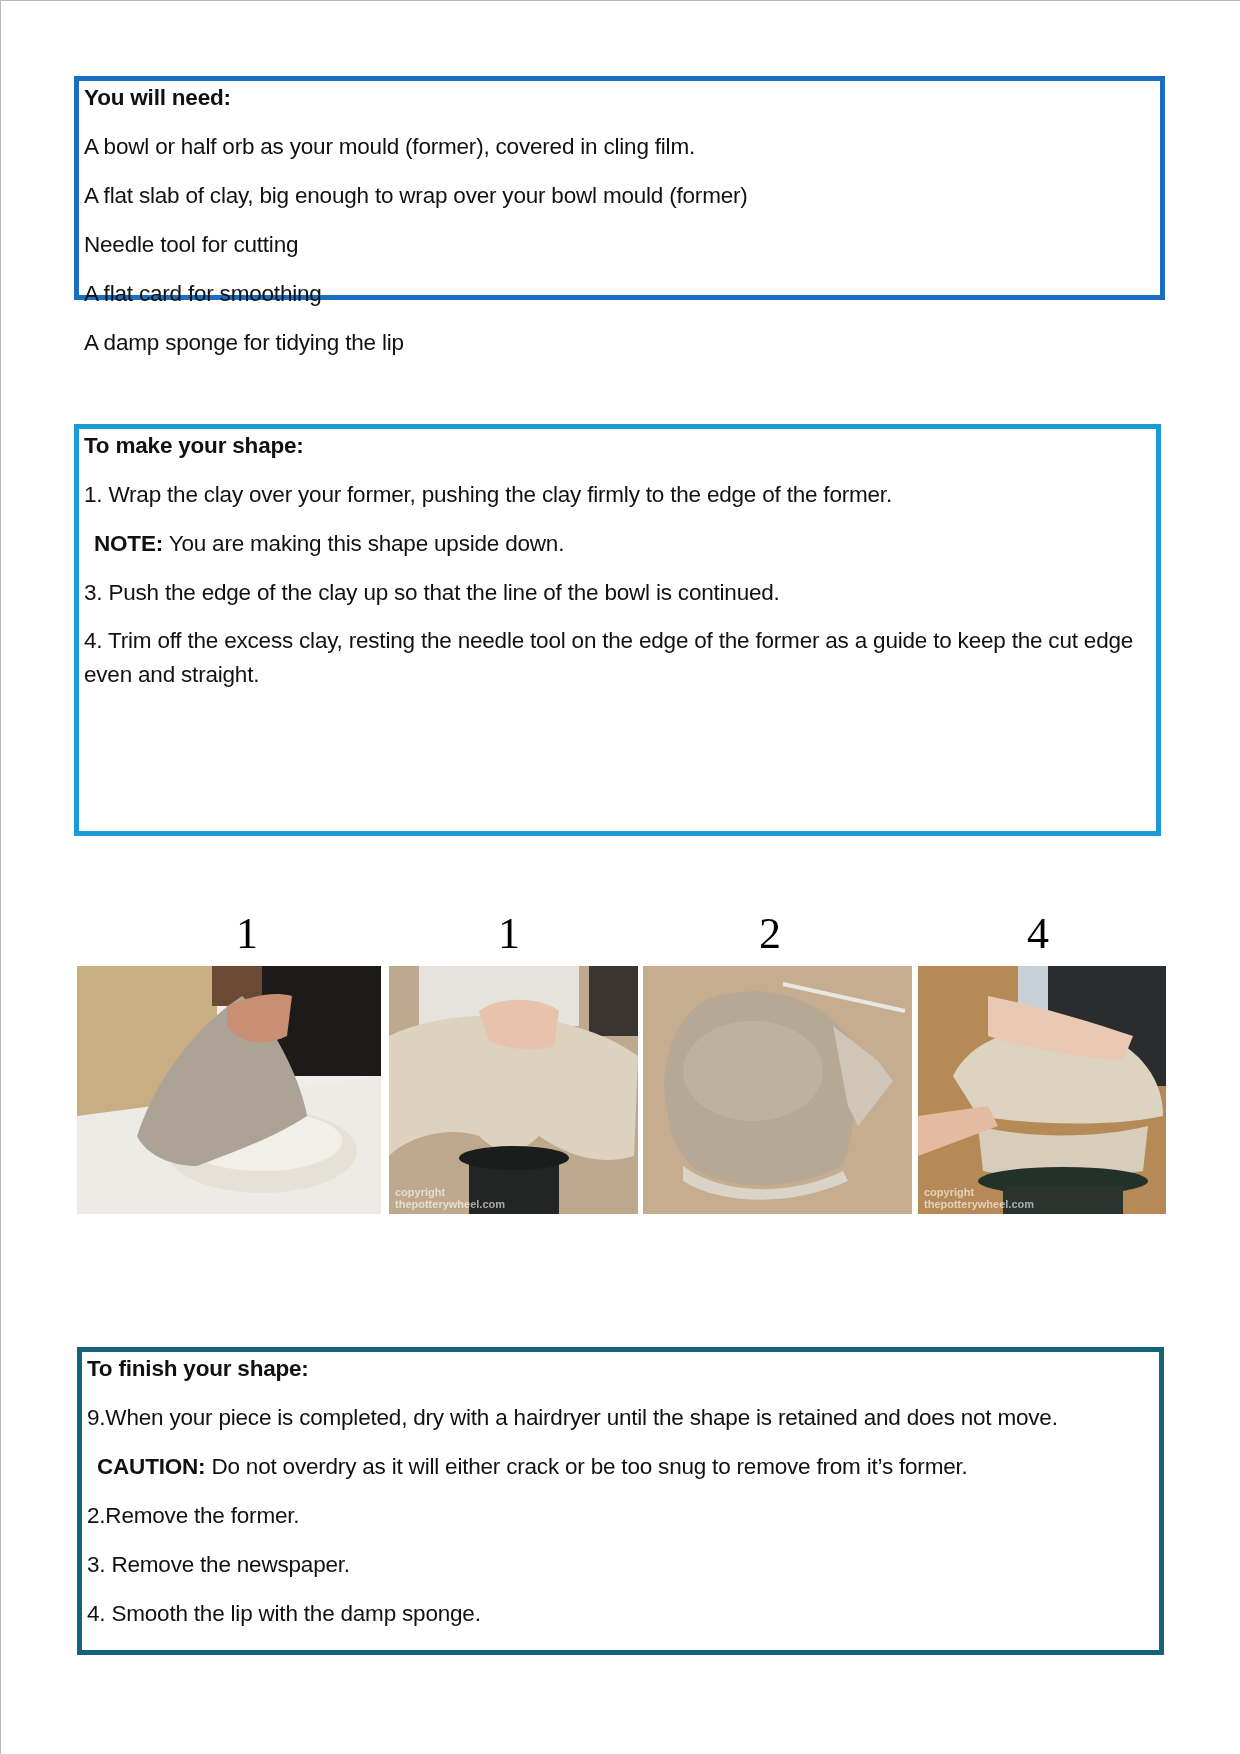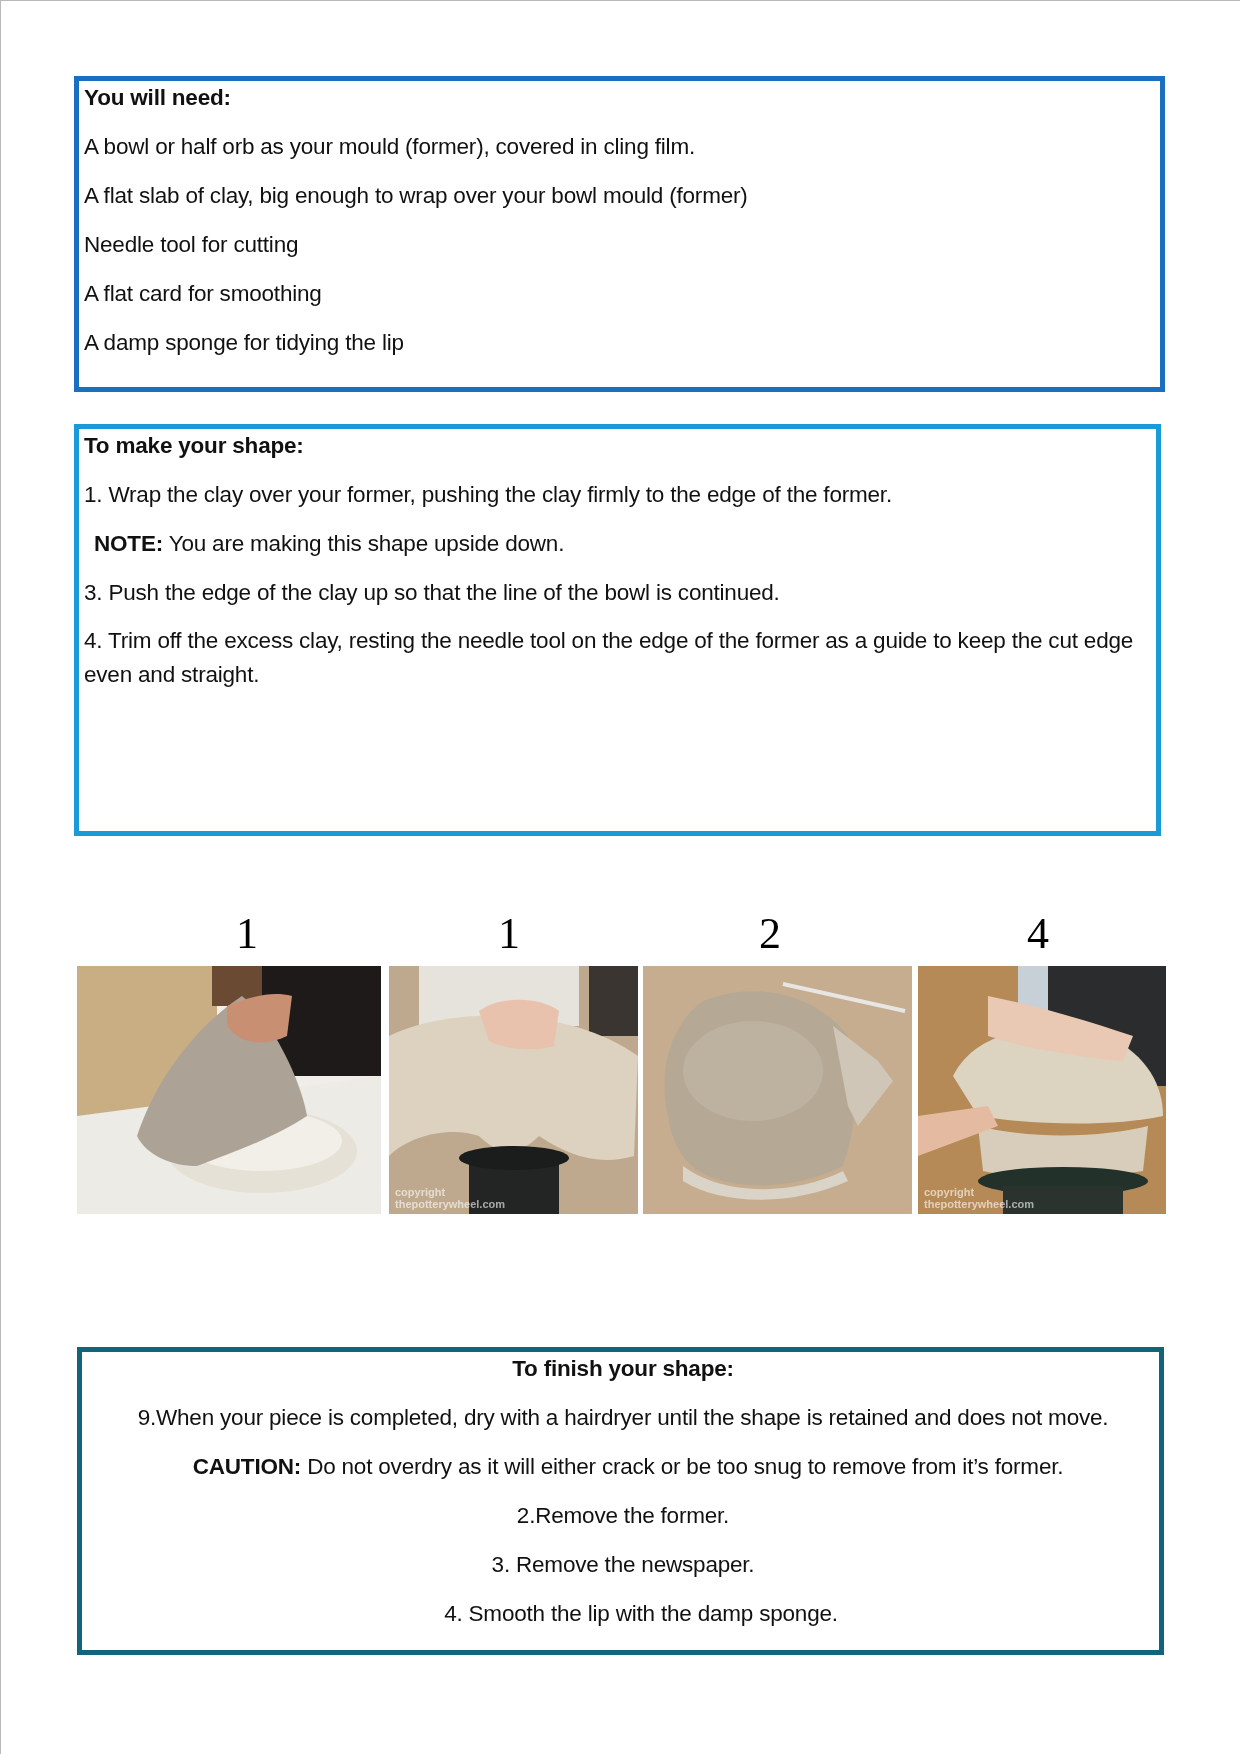--- a/index.html
+++ b/index.html
@@ -5,23 +5,23 @@
   html, body { margin:0; padding:0; }
   body { width:1240px; height:1754px; background:#ffffff; position:relative; overflow:hidden;
          font-family: "Liberation Sans", "DejaVu Sans", sans-serif; color:#111; }
   .page-edge { position:absolute; left:0; top:0; width:1239px; height:1753px;
                border-left:1px solid #b9b9b9; border-top:1px solid #b9b9b9; pointer-events:none; }
   .box { position:absolute; box-sizing:border-box; border-style:solid; border-width:5px; background:#fff; }
   .box .inner { padding:4px 0 0 5px; }
   .box p { margin:0; font-size:22.5px; line-height:25px; letter-spacing:-0.2px; }
   .box p.head { font-weight:bold; margin-bottom:24px; }
   .box p.line { margin-bottom:24px; }
-  .box p.tight { margin-bottom:0;margin-left:36px; }
+  .box p.tight { margin-bottom:0; }
   .box b { font-weight:bold;margin-left:10px; }
-  #box-need { left:74px; top:76px; width:1091px; height:316px; }
+  #box-need { left:74px; top:76px; width:1091px; height:224px; }
   #box-make { left:74px; top:424px; width:1087px; height:412px; }
   #box-finish { left:77px; top:1347px; width:1087px; height:308px; }
   .label { position:absolute; top:912px; font-family:"Liberation Serif","DejaVu Serif",serif;
            font-size:44px; line-height:44px; transform:translateX(-50%); color:#000; }
   .photo { position:absolute; top:966px; height:248px; overflow:hidden;font-weight:bold; }
   .photo svg { width:100%; height:100%; display:block; }
   .watermark { position:absolute; left:6px; bottom:4px; font-size:11px; line-height:12px;
                color:rgba(255,255,255,0.6); font-family:"Liberation Sans",sans-serif; }
 </style>
 </head>
@@ -103,21 +103,21 @@
     <path d="M70 30 C120 40 170 55 215 70 L205 95 C150 90 100 80 70 70 Z" fill="#e9c9b3"></path>
     <path d="M60 160 C120 175 190 170 230 160 L225 205 C160 215 110 215 65 205 Z" fill="#d8cdba"></path>
     <ellipse cx="145" cy="215" rx="85" ry="14" fill="#223129"></ellipse>
     <rect x="85" y="220" width="120" height="28" fill="#2b332f"></rect>
     <path d="M0 150 L70 140 L80 160 L0 190 Z" fill="#e4bba0"></path>
   </svg>
   <div class="watermark" style="white-space:pre;">copyright
 thepotterywheel.com</div>
 </div>
 
-<div id="box-finish" class="box" style="border-color:#13637a;text-align:center;">
+<div id="box-finish" class="box" style="border-color:#13637a;">
   <div class="inner">
     <p class="head">To finish your shape:</p>
     <p class="line">9.When your piece is completed, dry with a hairdryer until the shape is retained and does not move.</p>
     <p class="line"><b>CAUTION:</b><span> Do not overdry as it will either crack or be too snug to remove from it’s former.</span></p>
     <p class="line">2.Remove the former.</p>
     <p class="line">3. Remove the newspaper.</p>
     <p class="line tight">4. Smooth the lip with the damp sponge.</p>
   </div>
 </div>
 

